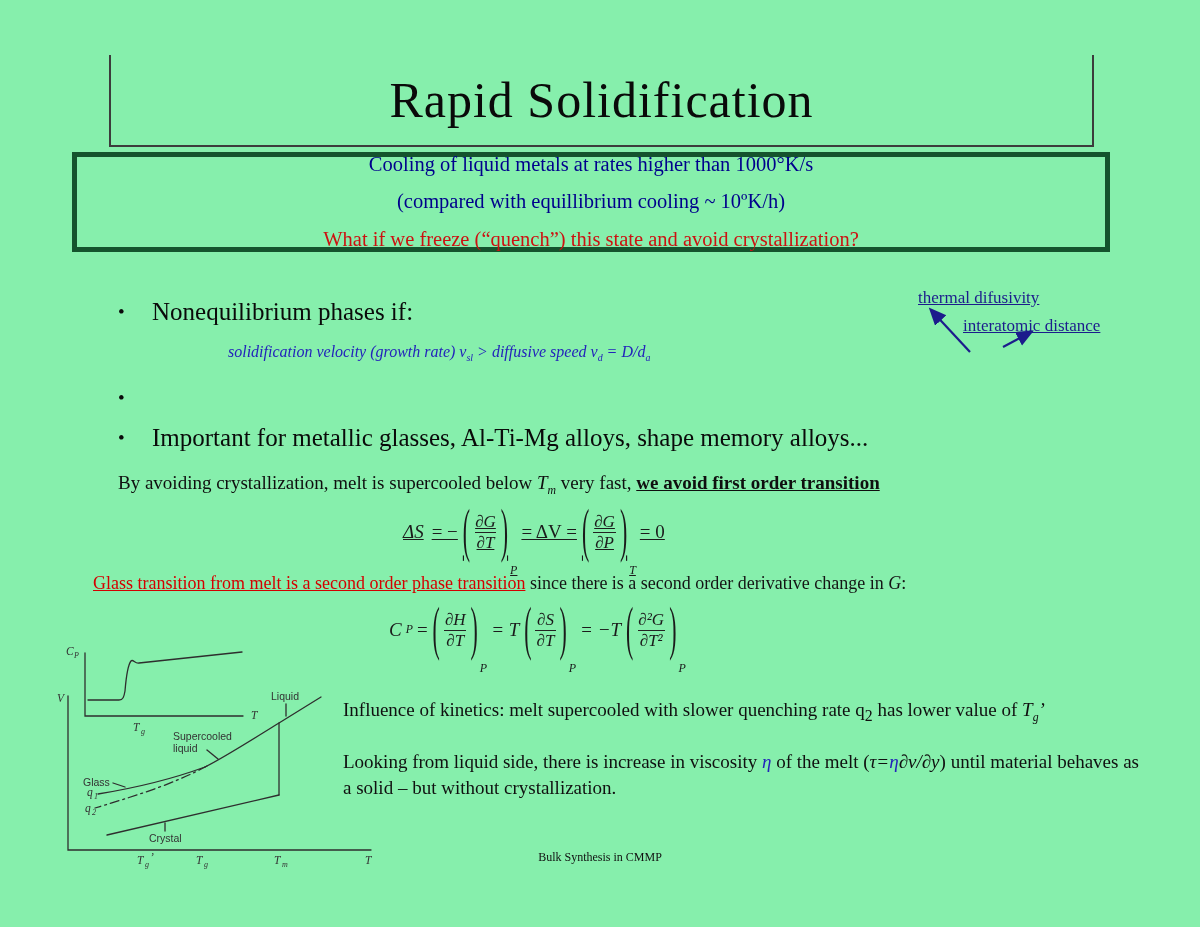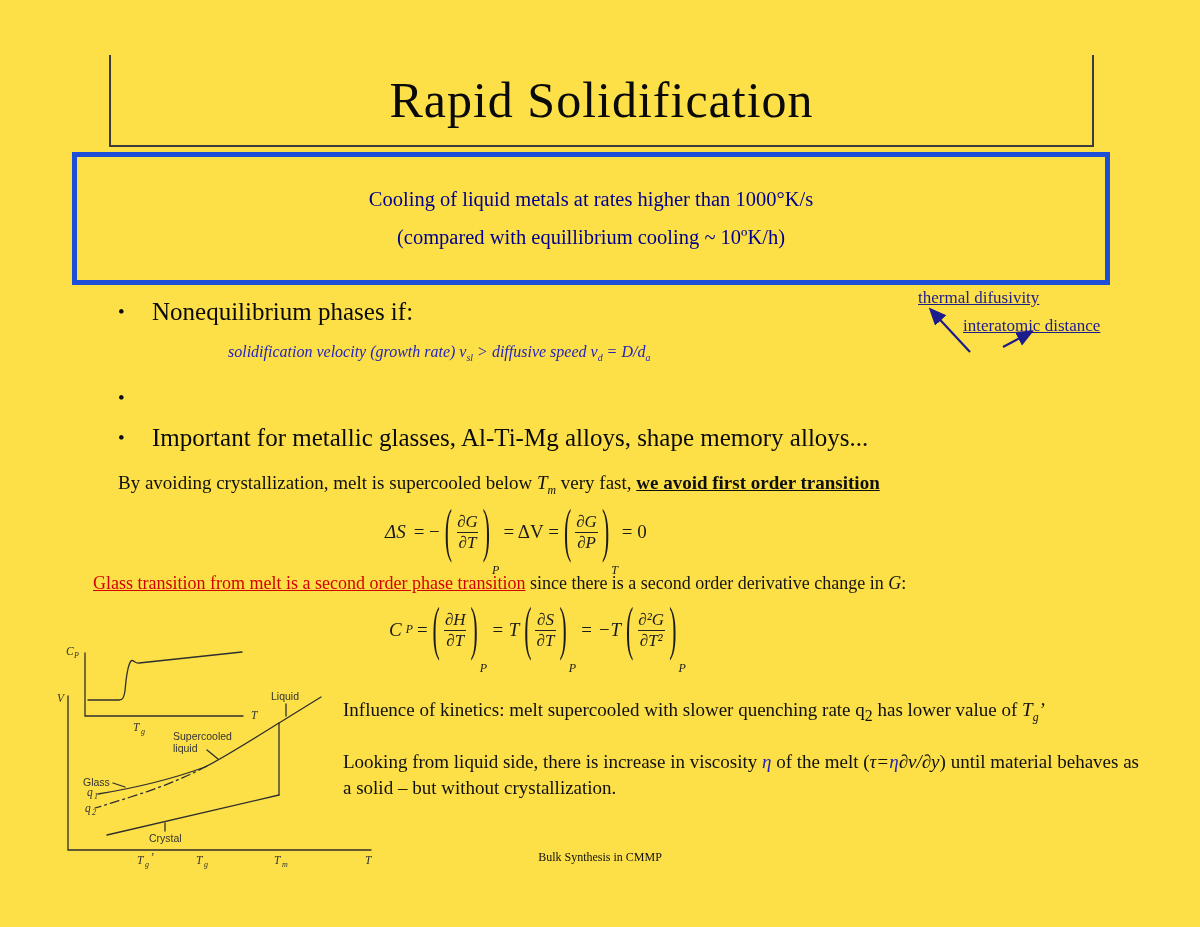--- a/index.html
+++ b/index.html
@@ -1,30 +1,30 @@
 <!DOCTYPE html>
 <html><head>
 <meta charset="utf-8">
 <style>
   html,body{margin:0;padding:0;background:#fff;}
   .slide{
-    position:relative;width:1200px;height:927px;background:#fde047;overflow:hidden;
+    position:relative;width:1200px;height:927px;background:#86efac;overflow:hidden;
     font-family:"Liberation Serif","DejaVu Serif",serif;color:#111;
   }
   
   .title-box{
     position:absolute;left:109px;top:55px;width:981px;height:90px;
     border-left:2px solid #3c3c3c;border-right:2px solid #3c3c3c;border-bottom:2px solid #3c3c3c;
     display:flex;align-items:center;justify-content:center;
   }
   .title-box h1{margin:0;font-size:50px;font-weight:400;letter-spacing:1px;color:#0a0a0a;}
   
   .intro-box{
-    position:absolute;left:72px;top:152px;width:1038px;height:133px;box-sizing:border-box;
-    border:5px solid #1d4ed8;display:flex;flex-direction:column;justify-content:center;
+    position:absolute;left:72px;top:152px;width:1038px;height:100px;box-sizing:border-box;
+    border:5px solid #14532d;display:flex;flex-direction:column;justify-content:center;
     text-align:center;
     gap:8px;
   }
   .intro-box p{margin:0;font-size:20.5px;line-height:29.5px;color:#00008c;}
   .intro-box p.red{color:#cc1111;}
   
   .ann{position:absolute;font-size:17px;color:#1c1c8c;text-decoration:underline;}
   .ann-thermal{left:918px;top:288px;}
   .ann-inter{left:963px;top:316px;}
   .ann-arrows{position:absolute;left:845px;top:297px;width:220px;height:62px;pointer-events:none;}
@@ -36,21 +36,21 @@
     margin-left:110px;font-size:16px;line-height:40px;font-style:italic;color:#2323bb;
   }
   .vel-line sub{font-size:0.62em;}
   
   .supercool-note{position:absolute;left:118px;top:472px;font-size:19px;color:#0f0f0f;}
   .bold-underline{font-weight:bold;text-decoration:underline;}
   .it{font-style:italic;}
   sub.tt{font-size:0.62em;font-style:italic;}
   
   .equation{position:absolute;display:flex;align-items:center;font-size:19px;color:#1b1b1b;}
-  .entropy-eq{left:381px;top:503px;height:58px;}
+  .entropy-eq{left:399px;top:503px;height:58px;text-decoration:underline;}
   .cp-eq{left:385px;top:601px;height:58px;}
   .eq-tok{margin:0 4px;white-space:pre;}
   .paren{display:inline-block;transform:scaleY(2.7);font-size:1.15em;font-weight:300;margin:0 1px;}
   .frac{display:inline-flex;flex-direction:column;align-items:center;font-style:italic;margin:0 2px;font-size:17px;}
   .frac .num{line-height:1.15;padding:0 2px;}
   .frac .den{line-height:1.15;padding:0 2px;border-top:1.4px solid #222;}
   .psub{font-size:12px;font-style:italic;align-self:flex-end;transform:translateY(17px);margin-left:1px;}
   
   .glass-line{position:absolute;left:93px;top:573px;font-size:18px;color:#141414;white-space:nowrap;}
   .glass-line .red-head{color:#d40000;font-weight:normal;text-decoration:underline;}
@@ -73,20 +73,21 @@
 
 <div class="slide">
 
   <div class="title-box">
     <h1>Rapid Solidification</h1>
   </div>
 
   <div class="intro-box">
     <p>Cooling of liquid metals at rates higher than 1000°K/s</p>
     <p>(compared with equillibrium cooling ~ 10ºK/h)</p>
+    <p class="red">What if we freeze (“quench”) this state and avoid crystallization?</p>
   </div>
 
   <div class="ann ann-thermal">thermal difusivity</div>
   <div class="ann ann-inter">interatomic distance</div>
   <svg class="ann-arrows" viewBox="0 0 220 62">
     <defs>
       <marker id="ah" markerWidth="9" markerHeight="8" refX="6.5" refY="3.5" orient="auto">
         <path d="M0,0 L8,3.5 L0,7 z" fill="#1c1c8c"></path>
       </marker>
     </defs>

